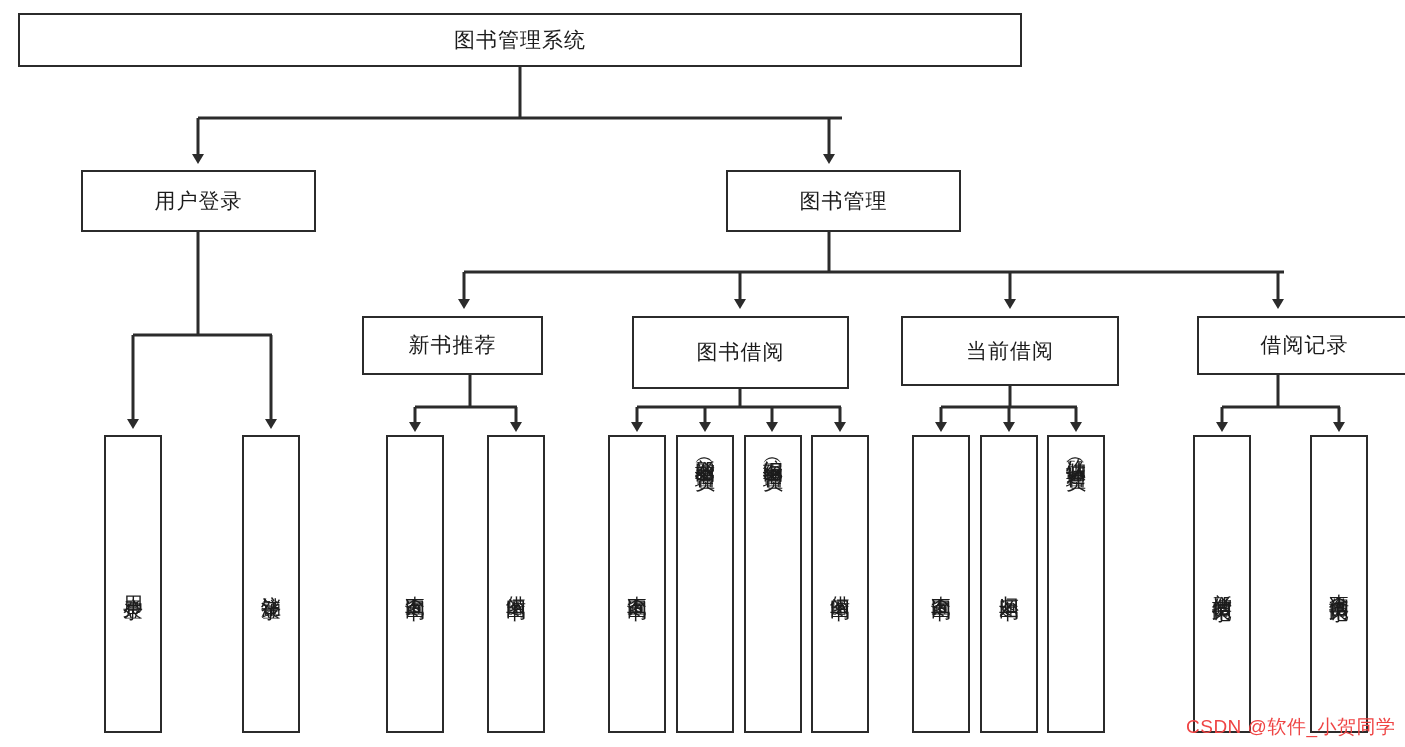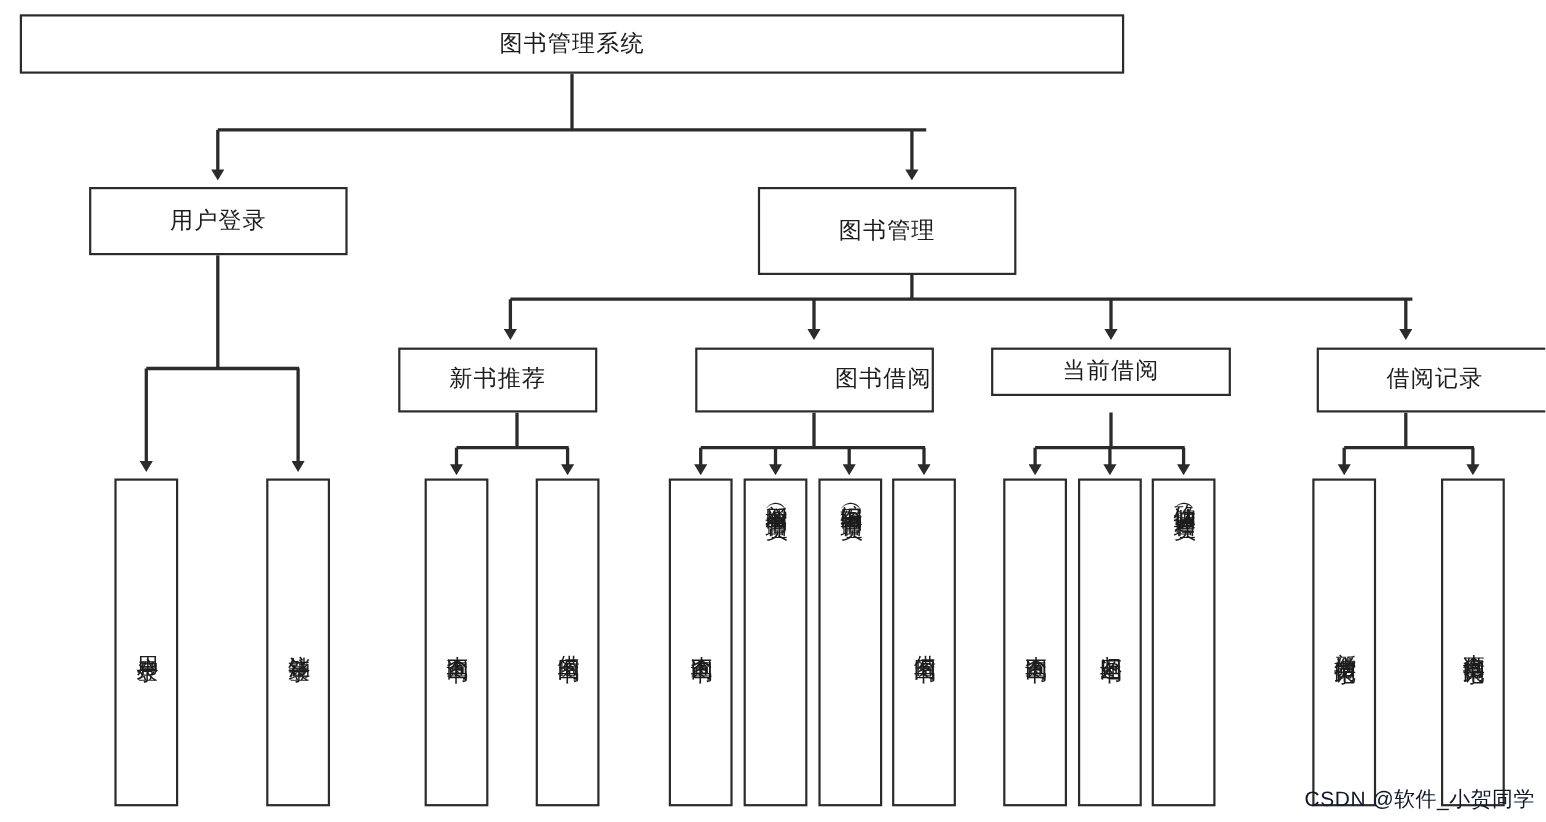--- a/index.html
+++ b/index.html
@@ -58,21 +58,21 @@
   
   .node.vertical.centered {
     align-items: center;
     padding-top: 0;
   }
   #watermark {
     position: absolute;
     left: 1186px;
     top: 714px;
     font-size: 19px;
-    color: #0f172a;
+    color: #ef4444;
     letter-spacing: 0.5px;
     white-space: nowrap;
   }
 </style>
 </head>
 <body>
 
 <div id="canvas">
 
   <svg class="connectors" viewBox="0 0 1405 747" xmlns="http://www.w3.org/2000/svg">
@@ -125,31 +125,31 @@
     </g>
   </svg>
 
   <div class="node" style="left:18px; top:13px; width:1004px; height:54px;">
     <span class="label">图书管理系统</span>
   </div>
 
   <div class="node" style="left:81px; top:170px; width:235px; height:62px;">
     <span class="label">用户登录</span>
   </div>
-  <div class="node" style="left:689px; top:170px; width:235px; height:80px;">
+  <div class="node" style="left:726px; top:170px; width:235px; height:62px;">
     <span class="label">图书管理</span>
   </div>
 
   <div class="node" style="left:362px; top:316px; width:181px; height:59px;">
     <span class="label">新书推荐</span>
   </div>
-  <div class="node" style="left:632px; top:316px; width:217px; height:59px;justify-content:flex-end;">
+  <div class="node" style="left:632px; top:316px; width:217px; height:73px;">
     <span class="label">图书借阅</span>
   </div>
-  <div class="node" style="left:901px; top:316px; width:218px; height:44px;">
+  <div class="node" style="left:901px; top:316px; width:218px; height:70px;">
     <span class="label">当前借阅</span>
   </div>
   <div class="node" style="left:1171px; top:316px; width:215px; height:59px;margin-left:26px;">
     <span class="label">借阅记录</span>
   </div>
 
   <div class="node vertical centered" style="left:104px; top:435px; width:58px; height:298px;">
     <span class="label">用户登录</span>
   </div>
   <div class="node vertical centered" style="left:242px; top:435px; width:58px; height:298px;">

